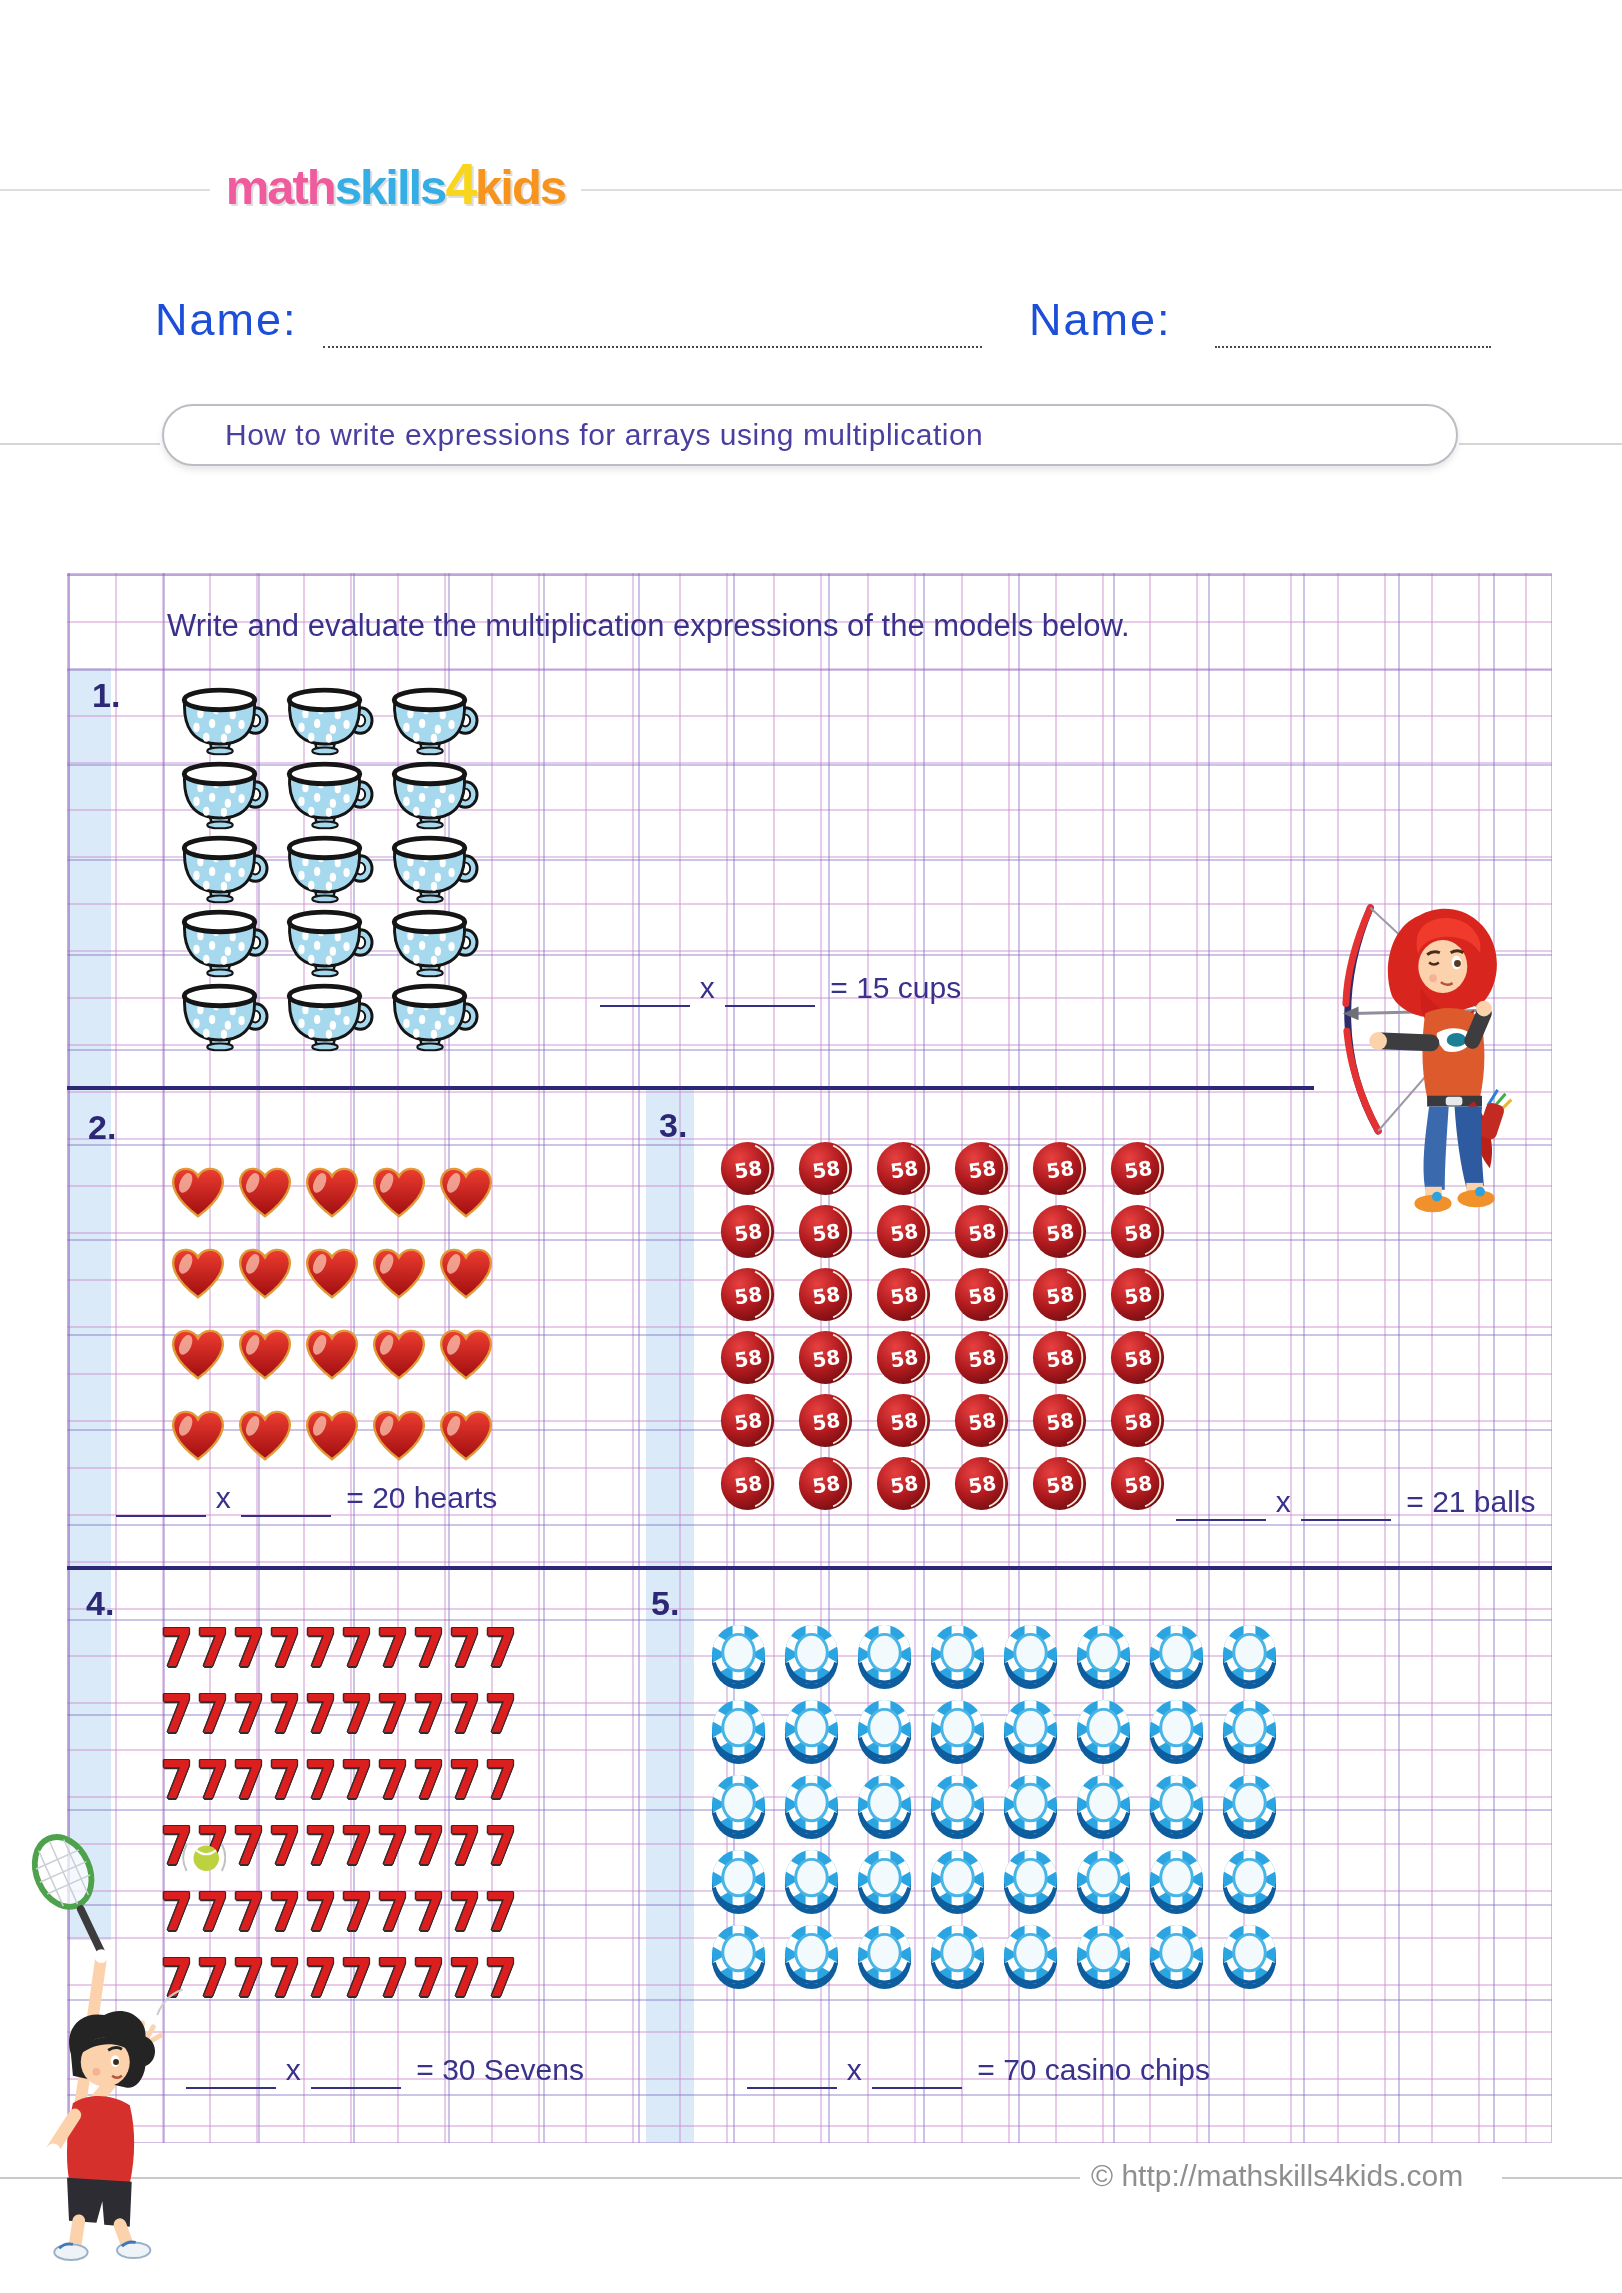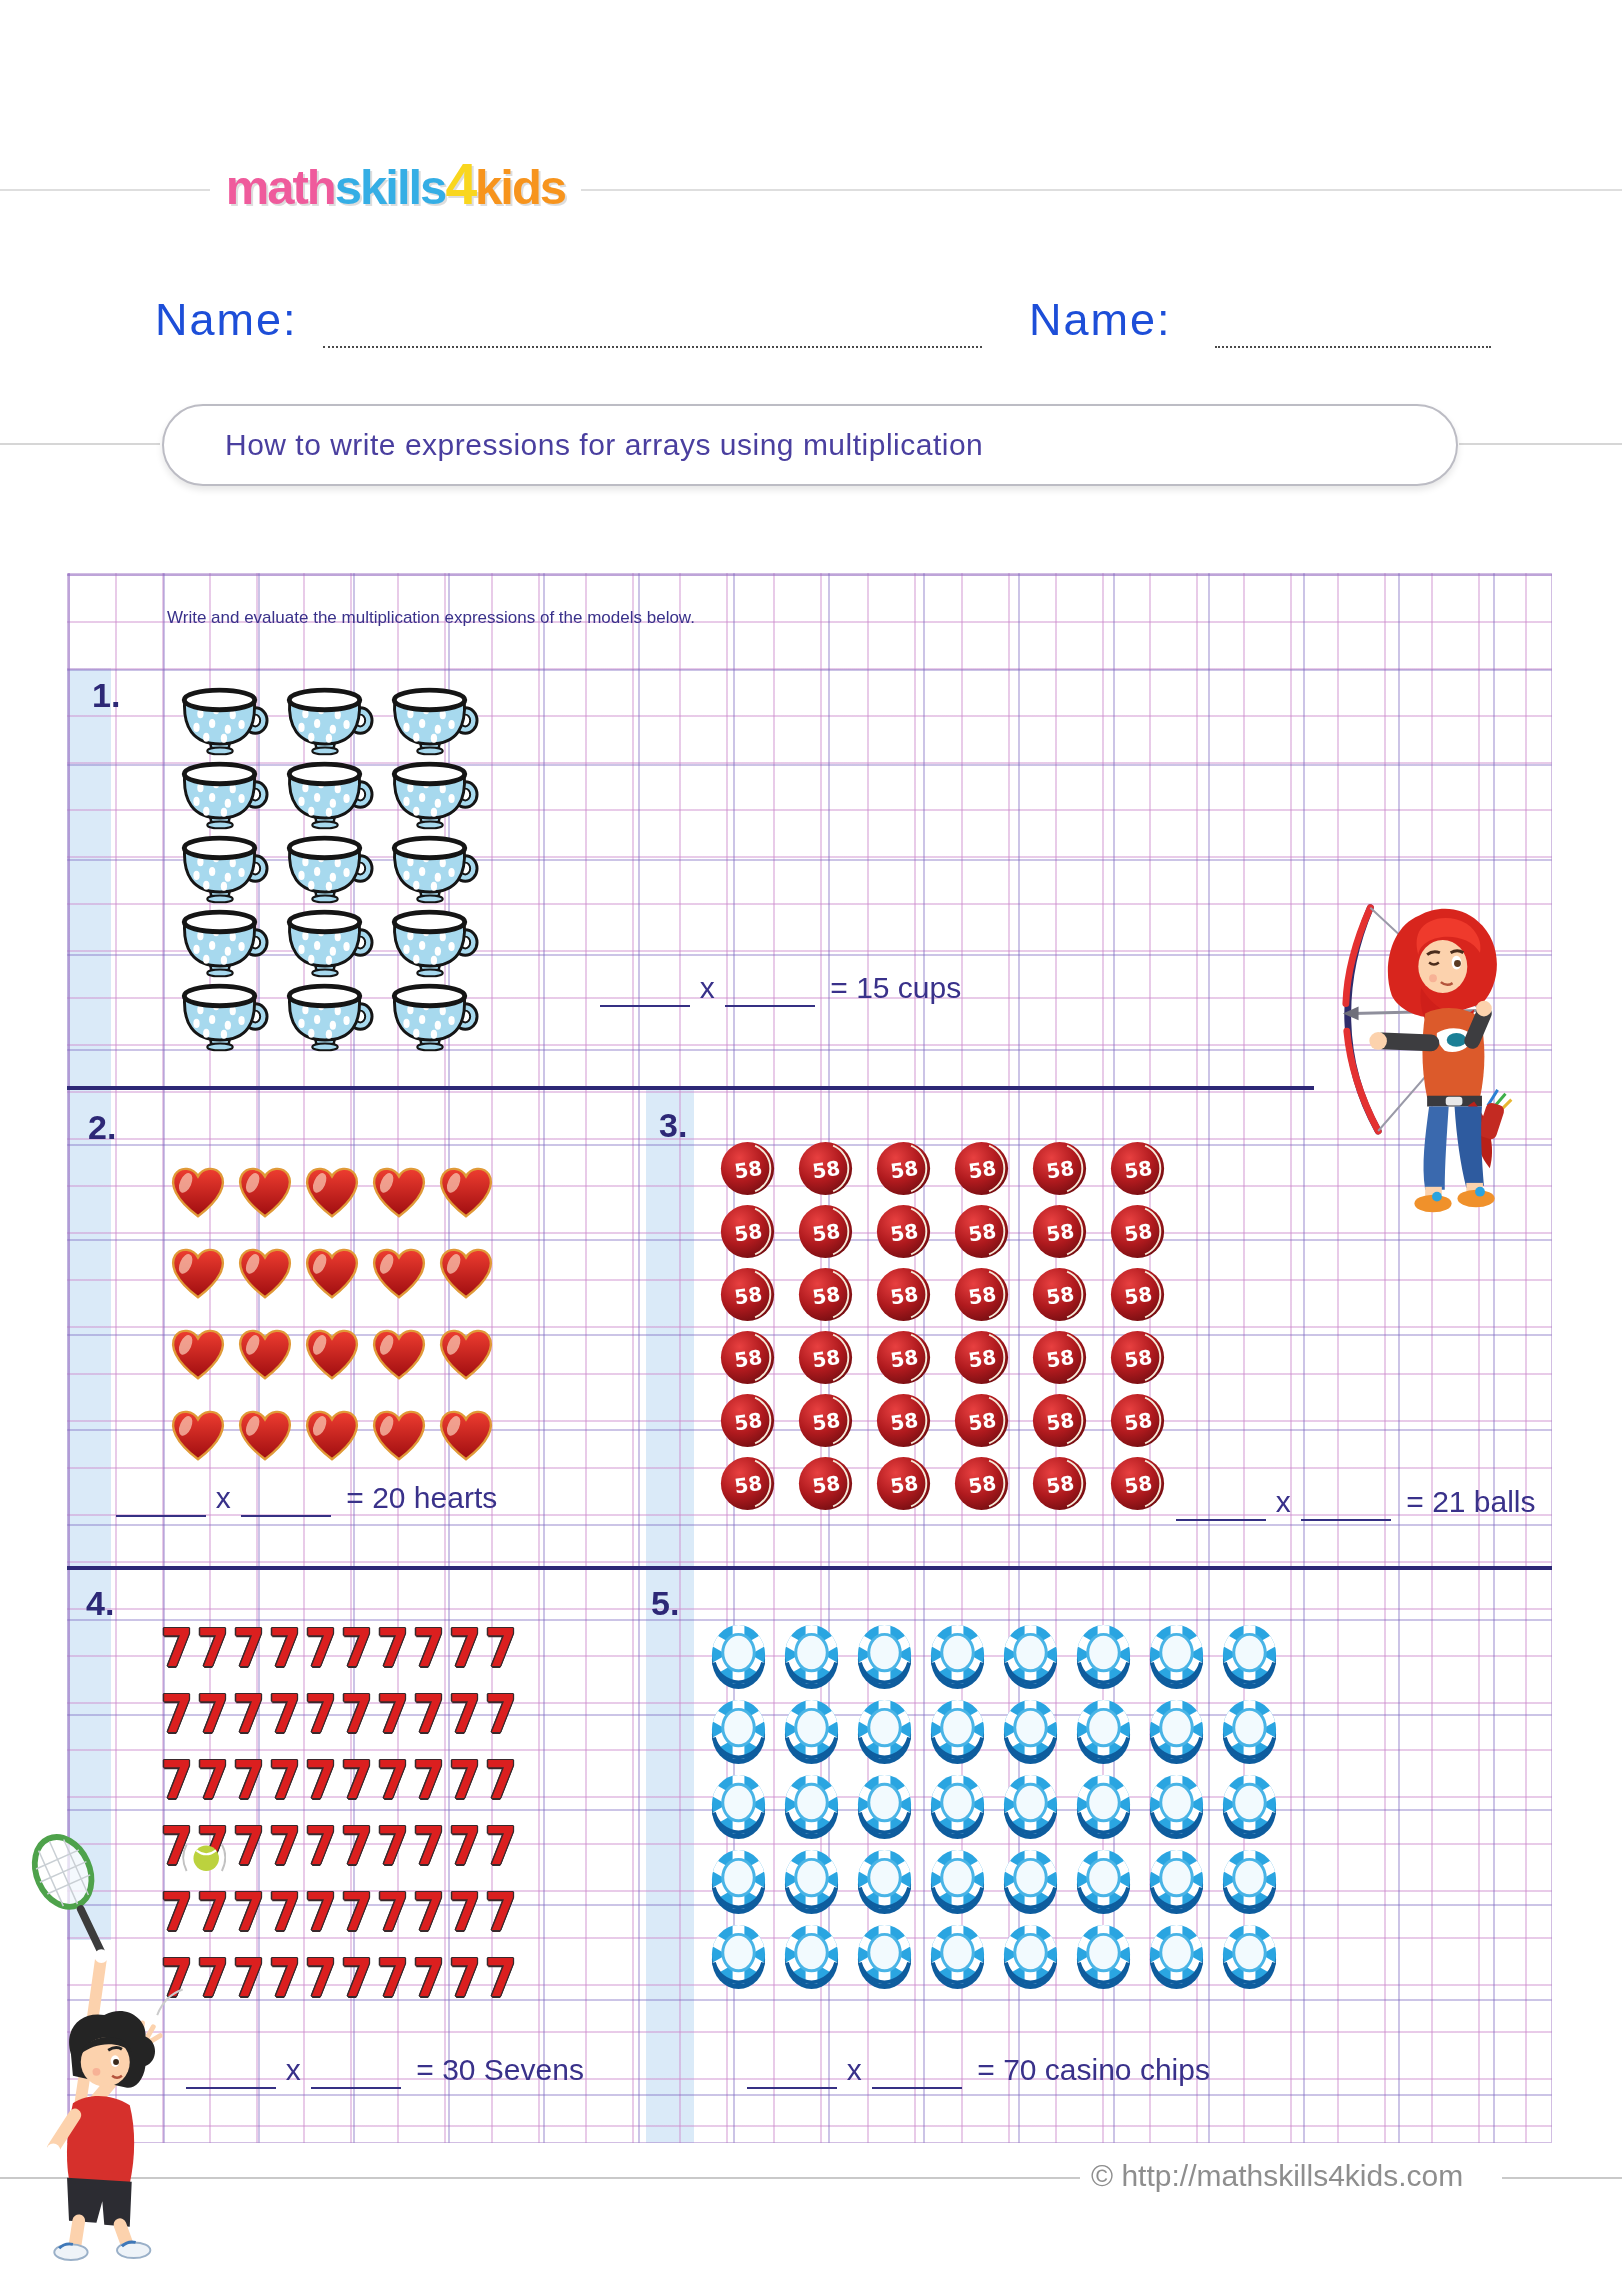--- a/index.html
+++ b/index.html
@@ -18,21 +18,21 @@
   .logo .lp2{color:#f9d61e;font-size:57px;} .logo .lp3{color:#f7941d;}
 
   .id-label{color:#1d4ed8;font-size:45px;letter-spacing:2px;font-weight:normal;}
   .name-label{left:155px;top:294px;}
   .class-label{left:1029px;top:294px;}
   .write-line{border-bottom:2.9px dotted #4a4a4a;height:47px;}
   .name-line{left:323px;top:299px;width:659px;}
   .class-line{left:1215px;top:299px;width:276px;}
 
   
-  .title-box{left:162px;top:404px;width:1296px;height:82px;background:#fff;
+  .title-box{left:162px;top:404px;width:1296px;height:62px;background:#fff;
     border:2px solid #bcbcc4;border-radius:45px;box-shadow:0 3.9px 7.8px rgba(0,0,0,.10);
     display:flex;align-items:center;padding-left:61px;box-sizing:border-box;
     color:#4a3f9f;font-size:30px;letter-spacing:0.5px;}
   .title-rule{height:2px;background:#d6d6d6;top:443px;}
   .title-rule.left{left:0;width:160px;}
   .title-rule.right{left:1459px;width:163px;}
 
   
   .grid-overlay{left:67px;top:573px;width:1485px;height:1570px;z-index:2;pointer-events:none;
     border:1px solid rgba(165,125,200,.5);box-sizing:border-box;
@@ -42,21 +42,21 @@
       linear-gradient(to right, rgba(205,140,205,.45) 1.5px, transparent 1.5px),
       linear-gradient(to bottom, rgba(205,140,205,.45) 1.5px, transparent 1.5px);
     background-size:95px 95px,95px 95px,47px 47px,47px 47px;}
   .strip{background:#daeaf8;z-index:1;}
   .strip1{left:67px;top:668px;width:44px;height:1272px;}
   .strip2{left:646px;top:1090px;width:48px;height:1053px;}
   .divider{background:#2d2876;height:3.9px;z-index:3;}
   .div1{left:67px;top:1086px;width:1247px;}
   .div2{left:67px;top:1566px;width:1485px;}
 
-  .instruction{left:167px;top:608px;color:#39318a;font-size:17px;z-index:3;}
+  .instruction{left:167px;top:608px;color:#39318a;font-size:31px;z-index:3;}
 
   .p-num{color:#2d2876;font-size:34px;font-weight:bold;z-index:3;}
   .pl1{left:92px;top:676px;} .pl2{left:88px;top:1108px;} .pl3{left:659px;top:1106px;}
   .pl4{left:86px;top:1584px;} .pl5{left:651px;top:1584px;}
 
   .icon-array{display:grid;z-index:3;}
   .cell{display:flex;align-items:center;justify-content:center;}
   .pa1{left:167px;top:684px;--cw:105px;--rh:74px;}
   .pa2{left:164px;top:1151px;--cw:67px;--rh:81px;}
   .pa3{left:708px;top:1137px;--cw:78px;--rh:63px;}

